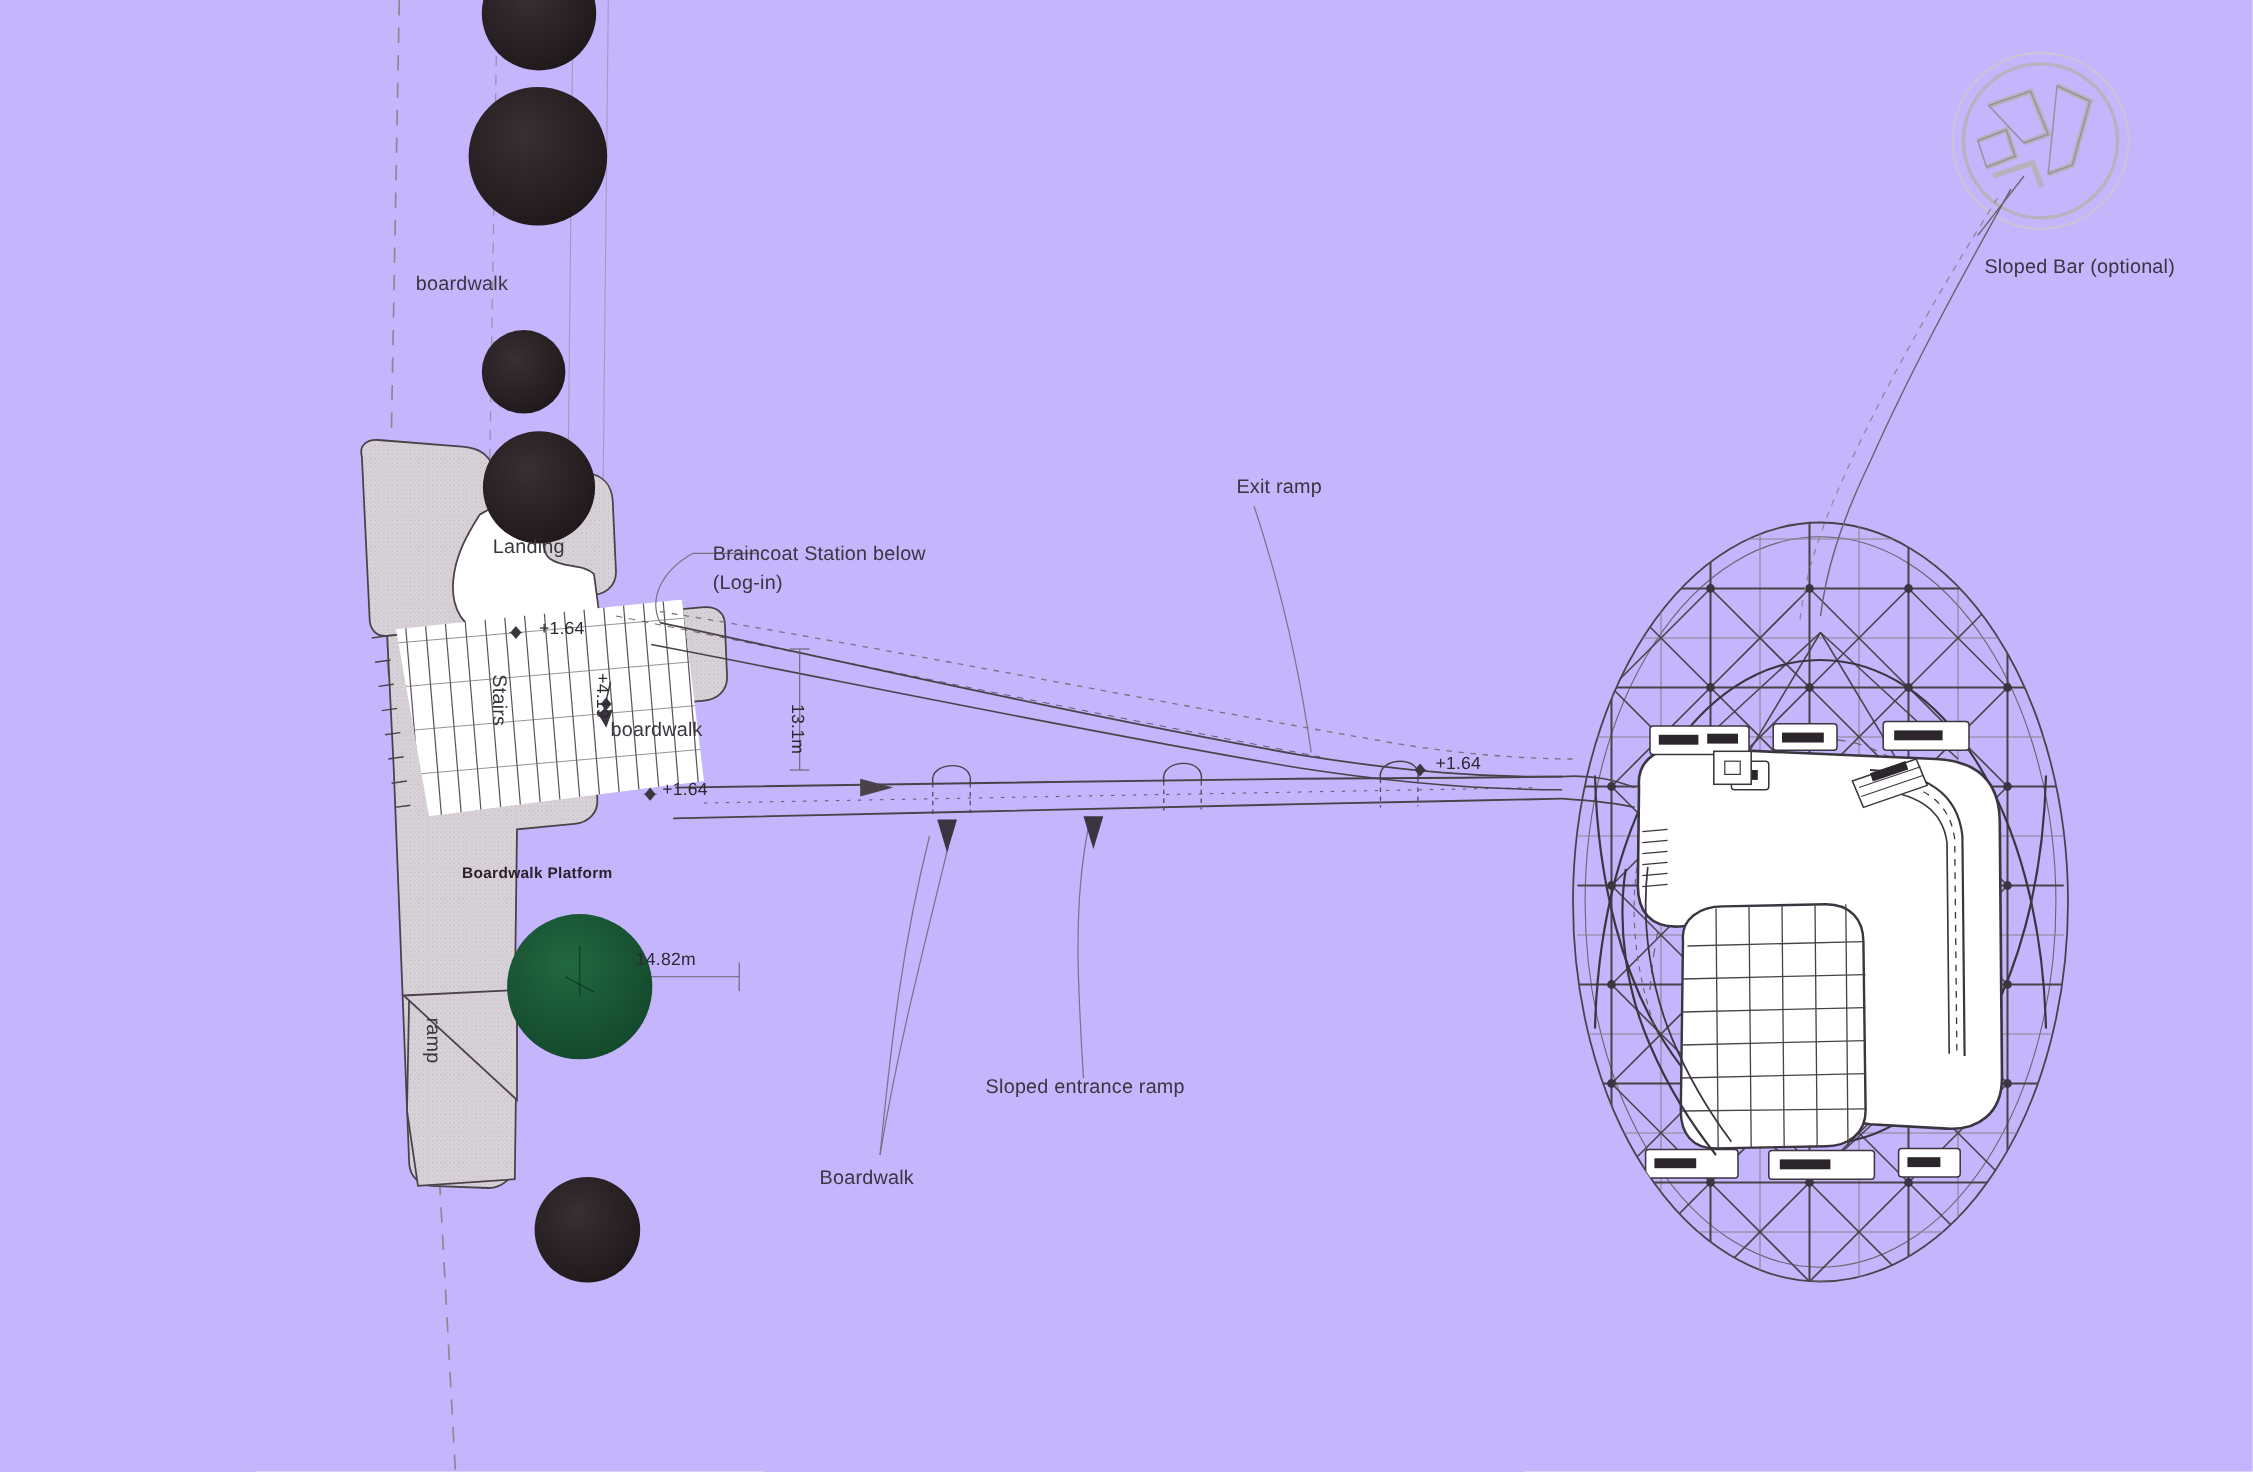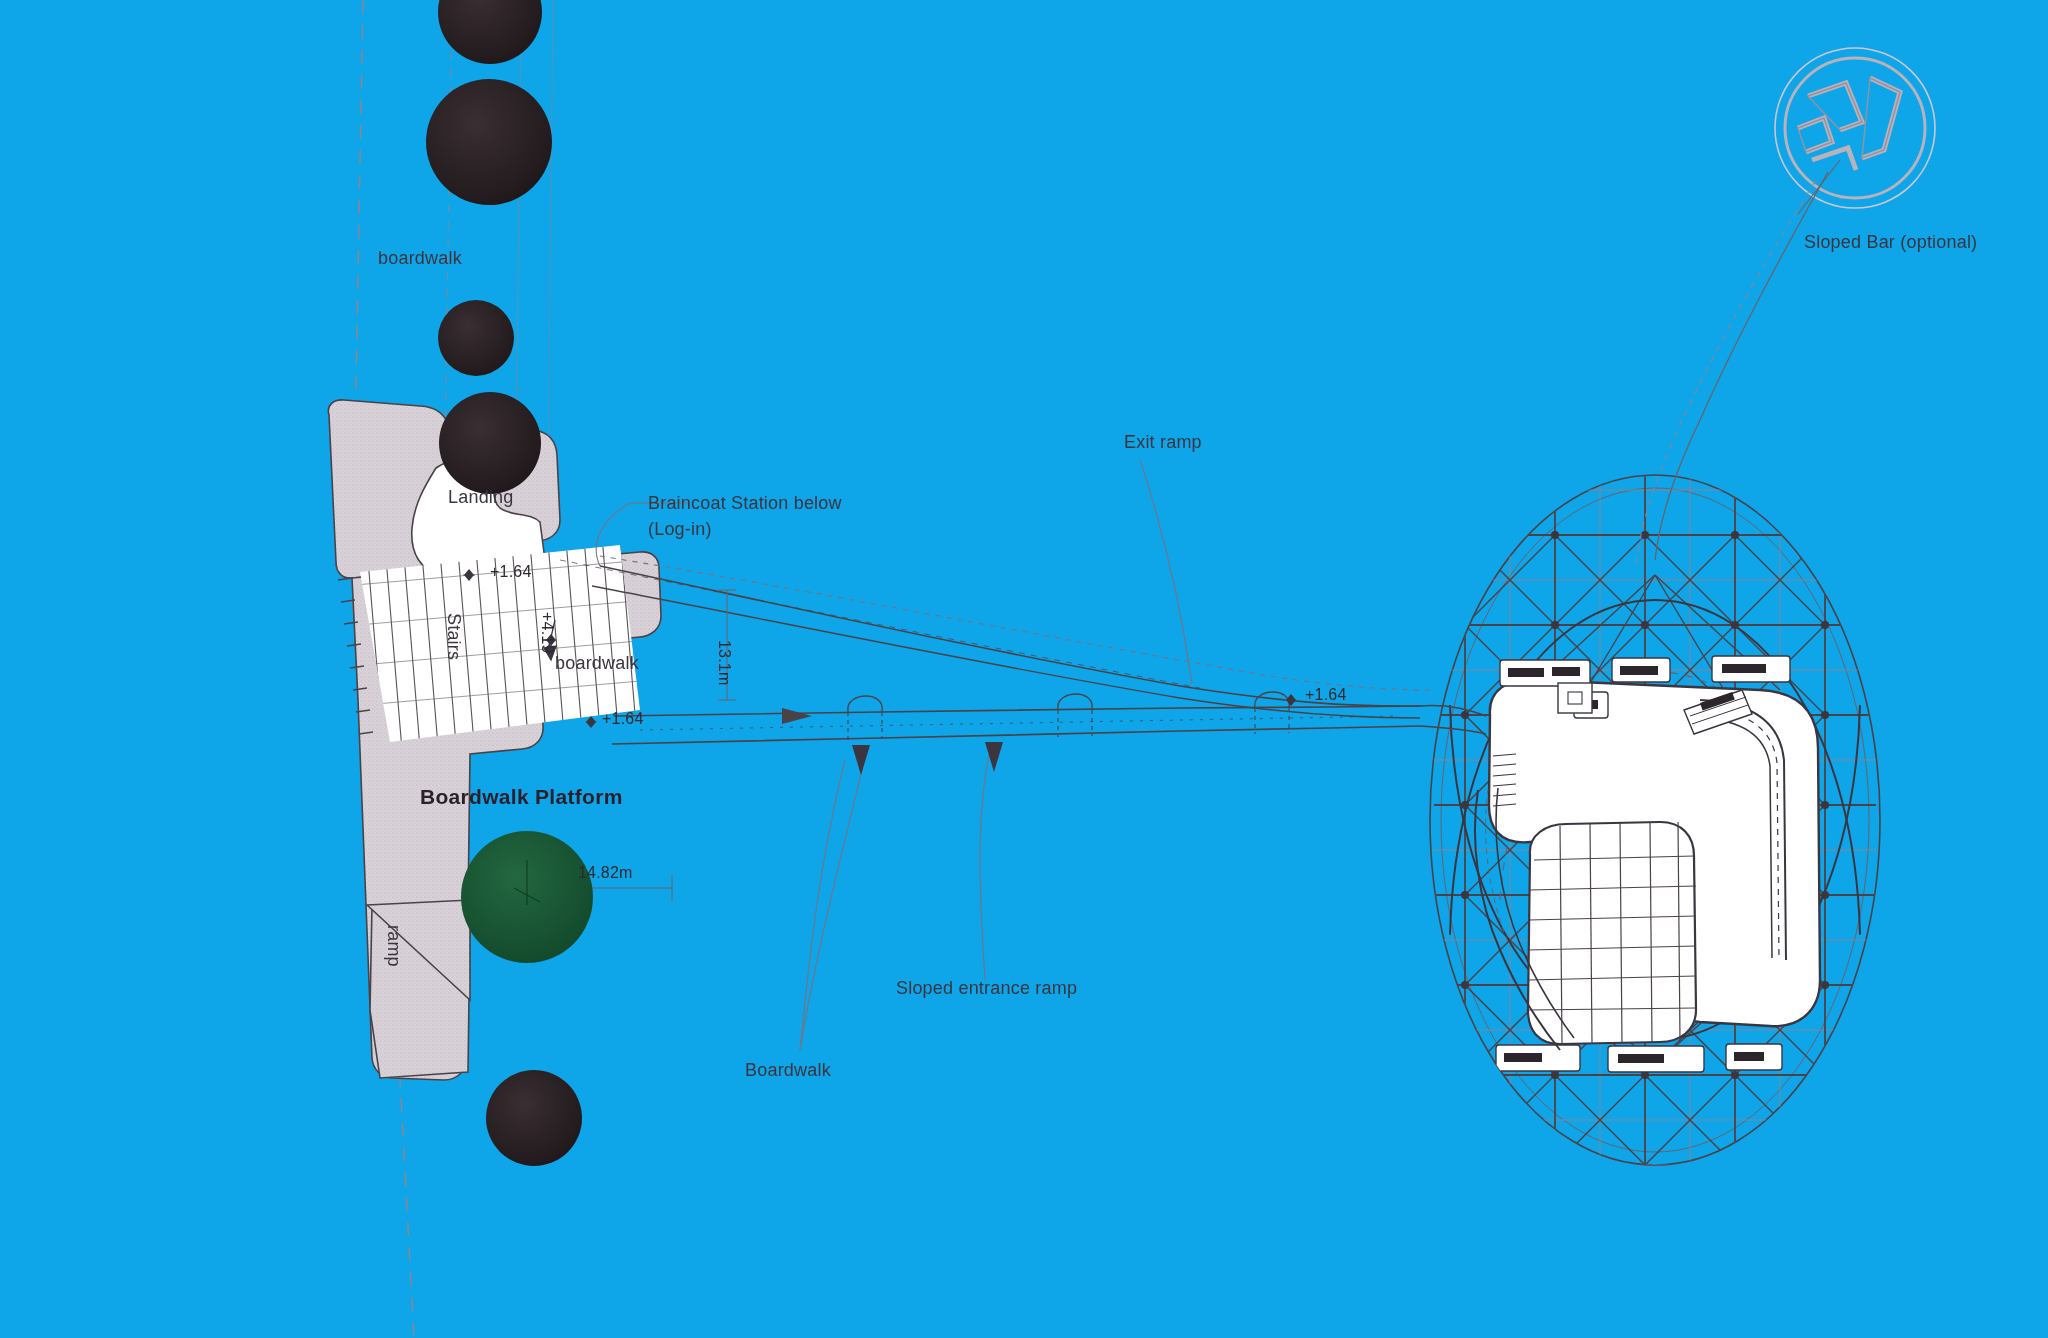--- a/index.html
+++ b/index.html
@@ -1,22 +1,22 @@
 <!DOCTYPE html>
 <html><head>
 <meta charset="utf-8">
 <style>
   html,body{margin:0;padding:0;background:#fff;}
   body{font-family:"Liberation Sans","DejaVu Sans",sans-serif;}
-  #sheet{position:relative;width:2048px;height:1338px;background:#0ea5e9;overflow:hidden;}
+  #sheet{position:relative;width:2048px;height:1338px;background:#c4b5fd;overflow:hidden;}
   #sheet svg{position:absolute;left:0;top:0;width:2048px;height:1338px;}
   .lbl{position:absolute;color:#3b3540;white-space:nowrap;letter-spacing:.2px;}
   .lbl.m{font-size:18px;}
   .lbl.dim{font-size:16px;color:#2e2930;}
-  .lbl.bold{font-size:21px;font-weight:bold;color:#2a1f2b;letter-spacing:.3px;}
+  .lbl.bold{font-size:14px;font-weight:bold;color:#2a1f2b;letter-spacing:.3px;}
   .lbl.rot90{transform:rotate(90deg);transform-origin:left top;}
   .two{line-height:1.45;}
 </style>
 </head>
 <body>
 
 <div id="sheet">
 
 <svg viewBox="0 0 2048 1338" xmlns="http://www.w3.org/2000/svg">
   <defs>

